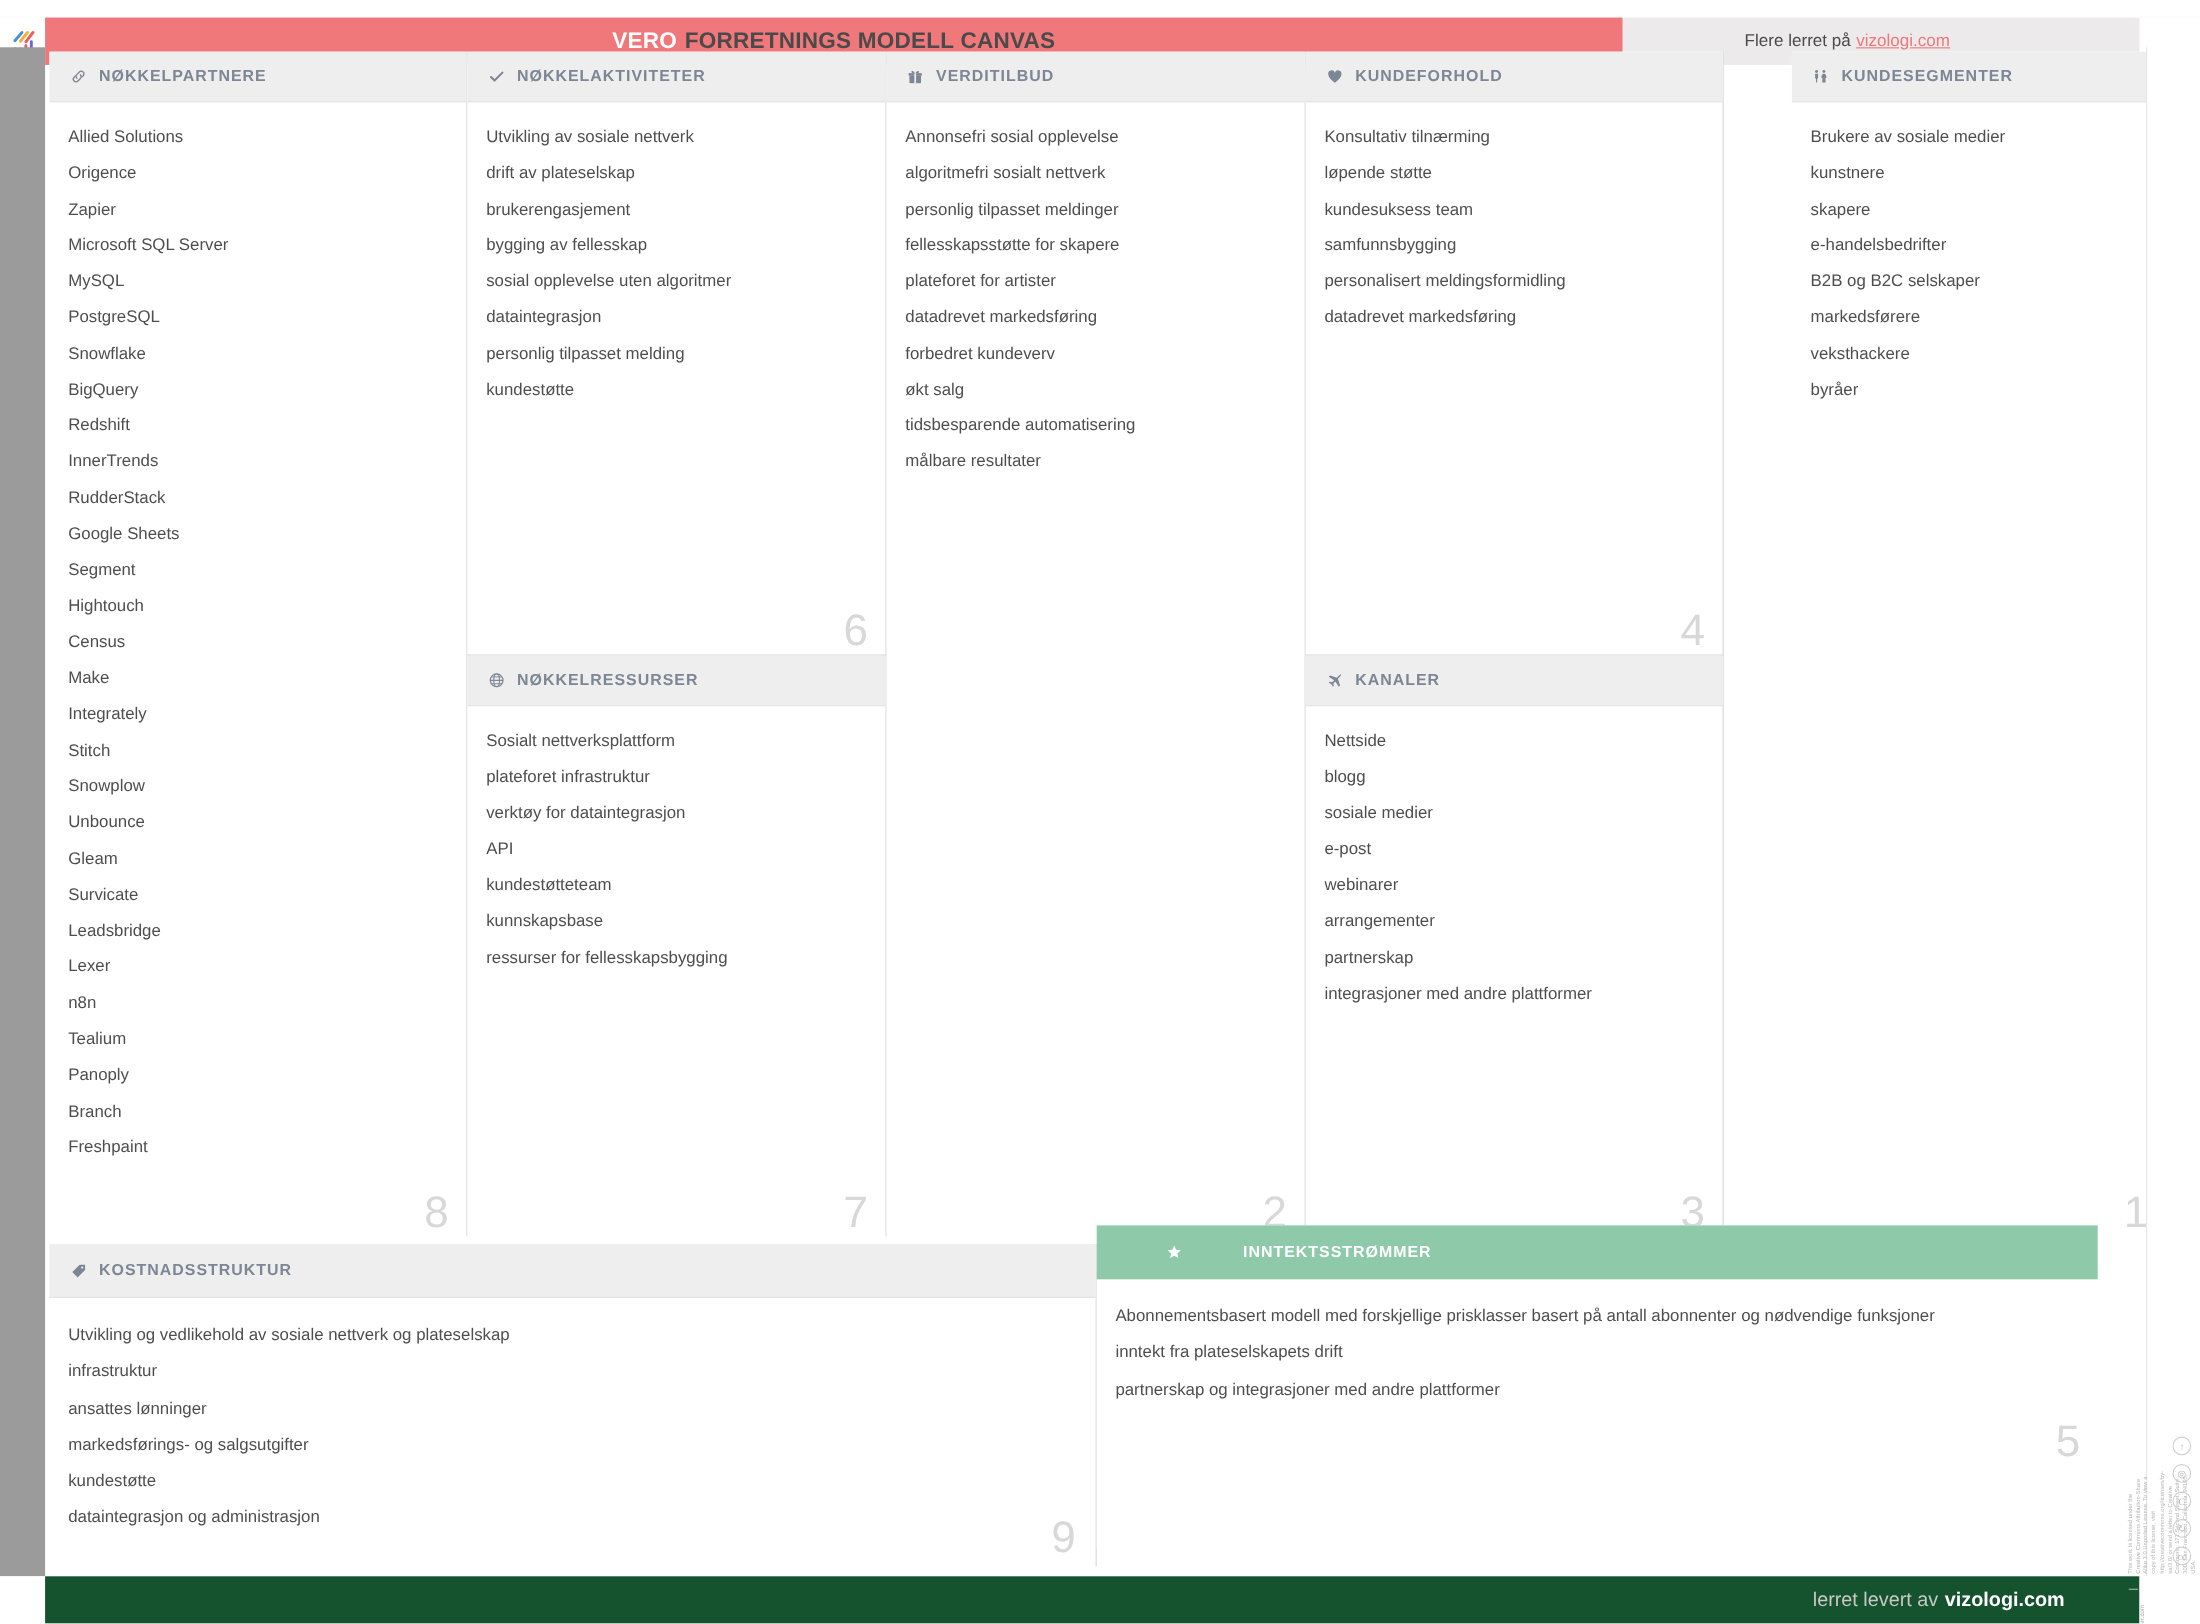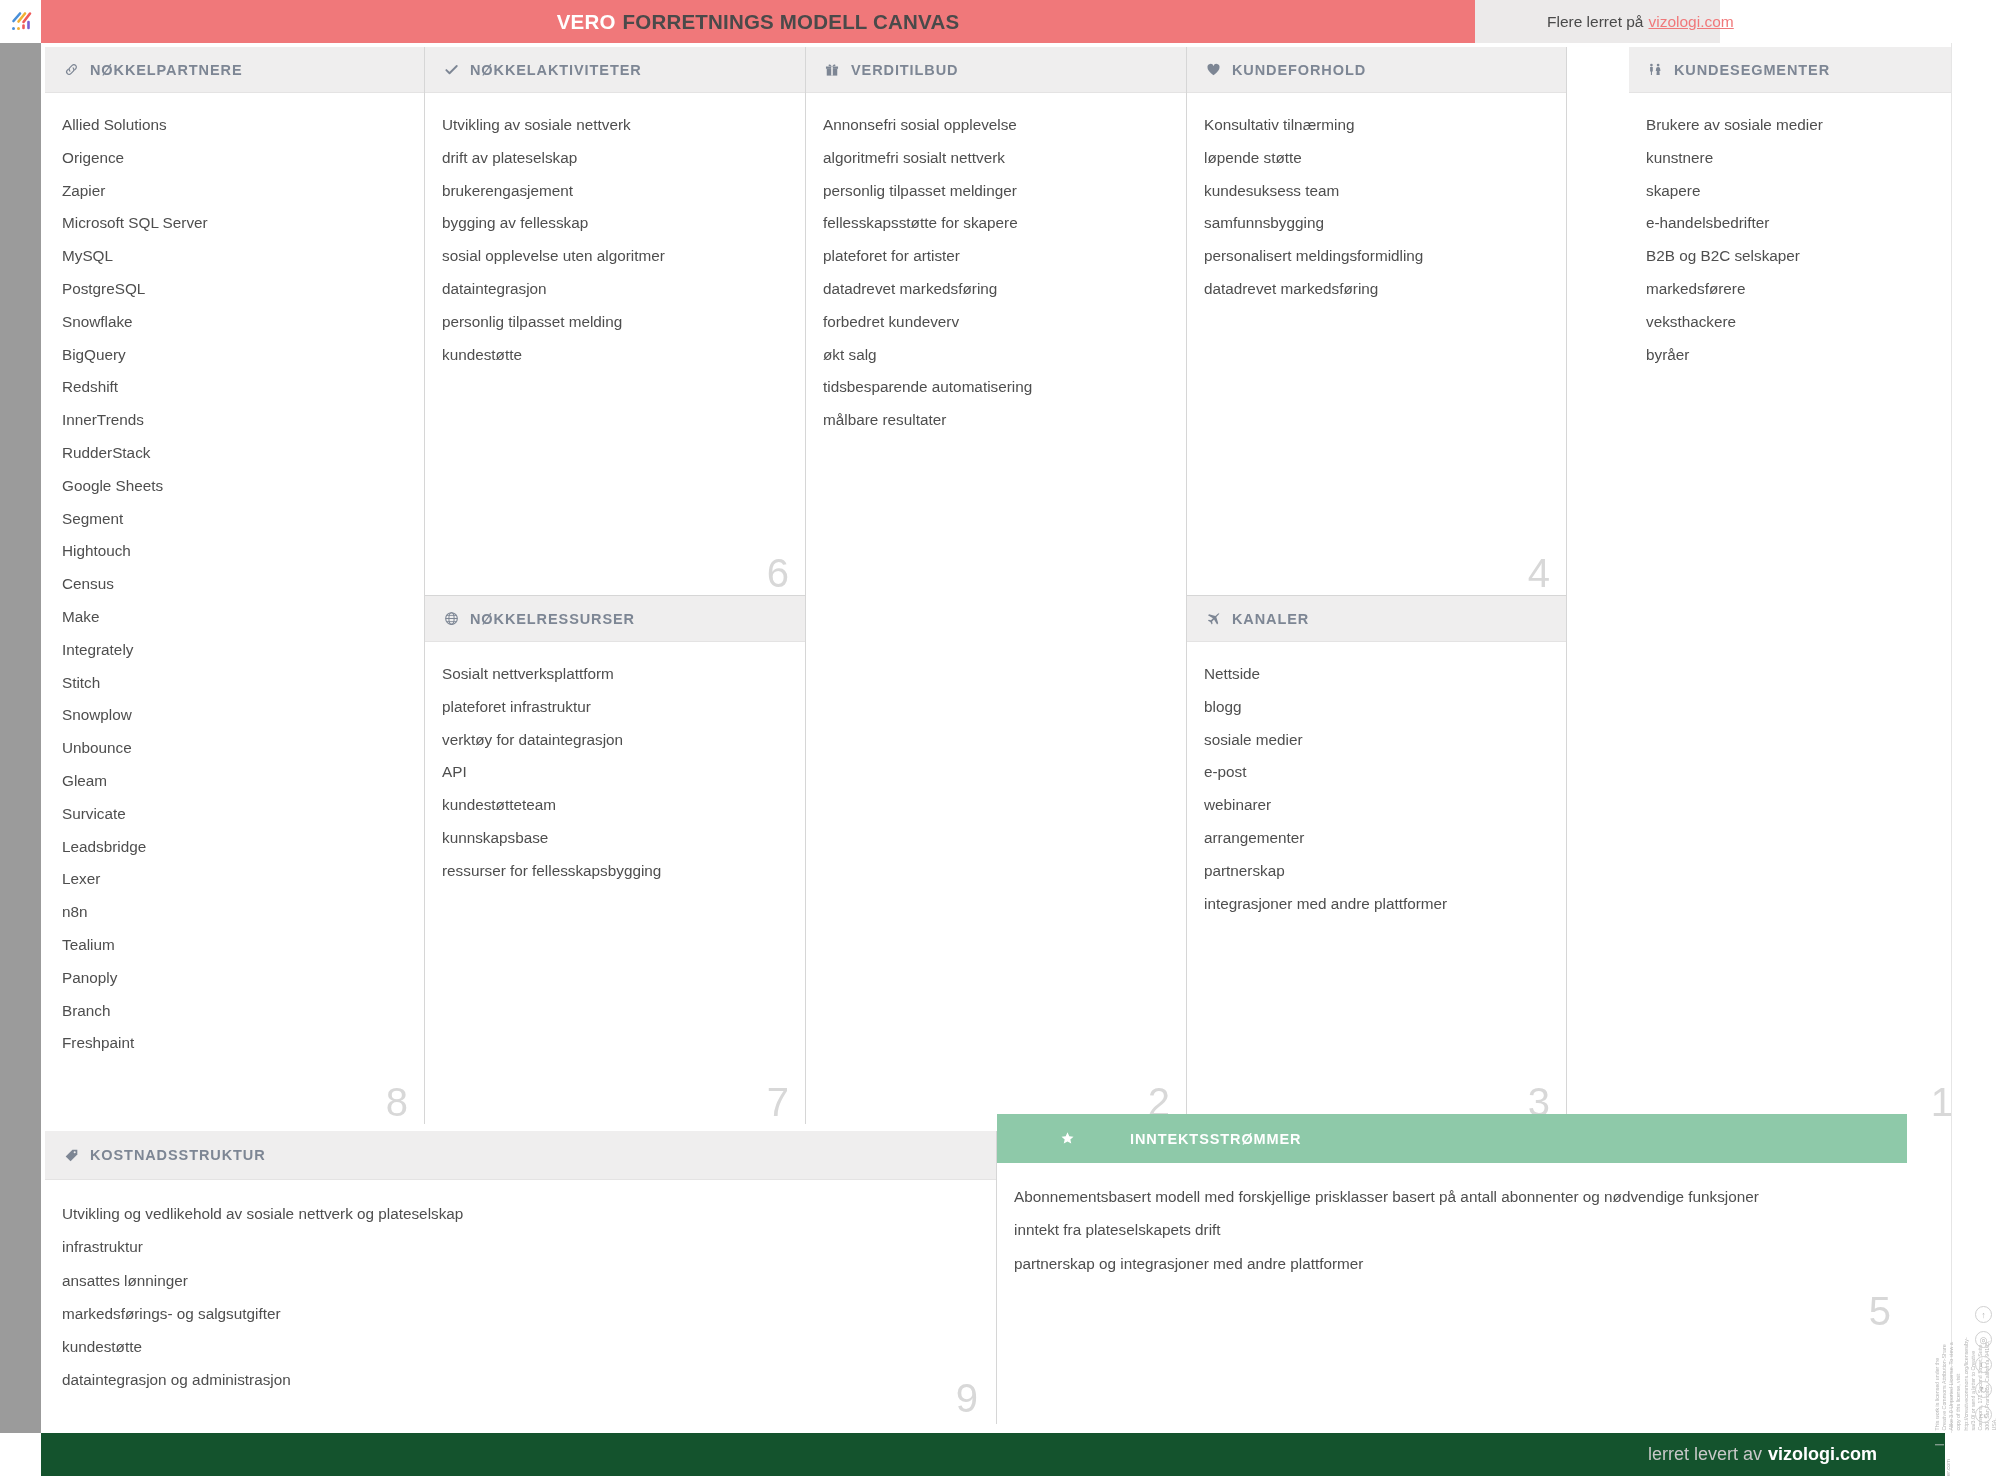--- a/index.html
+++ b/index.html
@@ -10,21 +10,21 @@
     overflow: hidden;
   }
   .canvas-root {
     position: relative;
     width: 2000px; height: 1476px;
     background: #ffffff;
   }
 
   
   .topbar {
-    position: absolute; left: 0; top: 0; width: 1720px; height: 43px;
+    position: absolute; left: 0; top: 16px; width: 2000px; height: 43px;
     background: #eceaea;
   }
   .logo-box {
     position: absolute; left: 0; top: 0; width: 41px; height: 43px;
     background: #ffffff; display: flex; align-items: center; justify-content: center;
   }
   .logo-box svg { display: block; }
   .topbar-band {
     position: absolute; left: 41px; top: 0; width: 1434px; height: 43px;
     background: #f0787a;
@@ -33,21 +33,21 @@
     position: absolute; left: 41px; top: 0; width: 1434px; height: 43px;
     display: flex; align-items: center; justify-content: center;
     font-size: 20.5px; font-weight: bold; letter-spacing: 0.2px;
     white-space: nowrap;
   }
   .title-vero { color: #ffffff; margin-right: 7px; }
   .title-rest { color: #4a4a4a; }
   .topbar-right {
     position: absolute; left: 1475px; top: 0; width: 470px; height: 43px;
     display: flex; align-items: center; justify-content: flex-start;
-    padding-left: 72px;
+    padding-left: 111px;
     font-size: 15.5px; color: #4a4a4a; white-space: nowrap;
   }
   .topbar-right .link { color: #f0787a; margin-left: 5px; }
   .topbar-far {
     position: absolute; left: 1945px; top: 0; width: 55px; height: 43px;
     background: #ffffff;
   }
 
   
   .left-rail {

